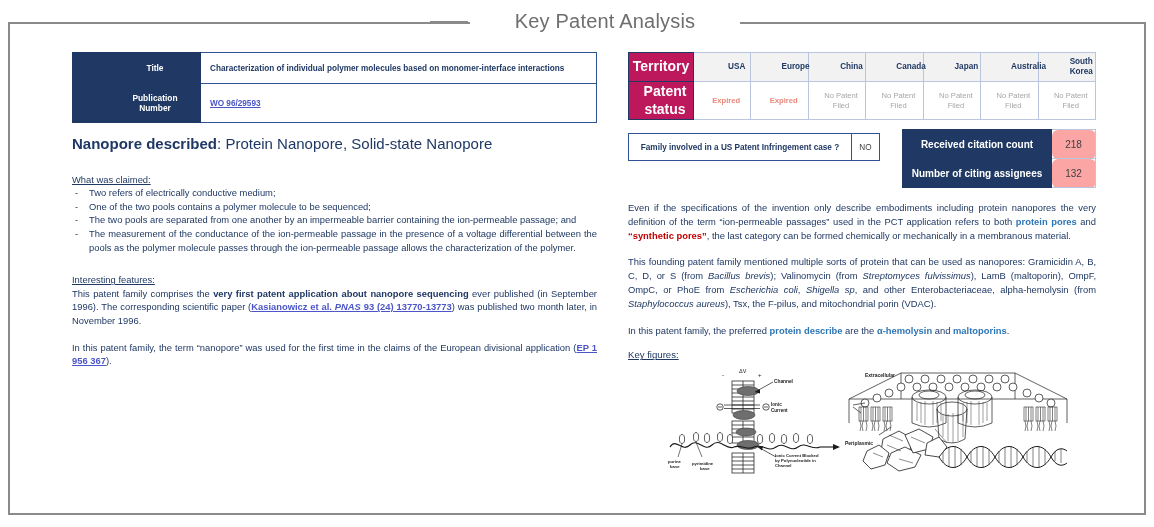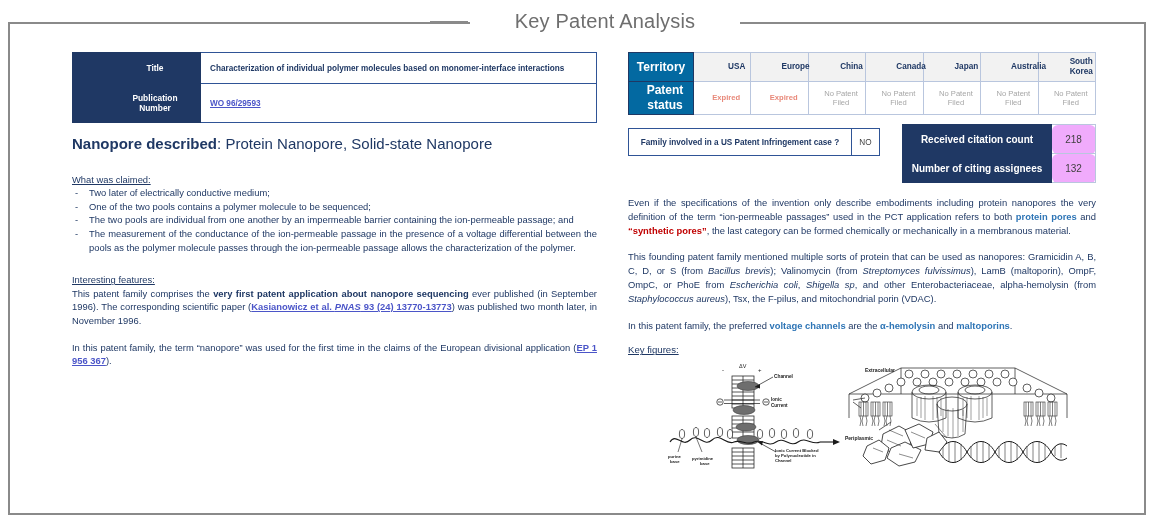--- a/index.html
+++ b/index.html
@@ -89,22 +89,22 @@
 
   
   table.terr{border-collapse:collapse;width:468px;table-layout:fixed;}
   table.terr td{
     border:1px solid #b9c6de;
     text-align:center;vertical-align:middle;
     font-size:7.6px;line-height:1.25;
     background:#ffffff;
   }
   table.terr td.rowhdr{
-    background:#0369a1;color:#ffffff;font-weight:bold;
-    border:1px solid #1F3864;width:62px;font-size:12px;
+    background:#be185d;color:#ffffff;font-weight:bold;
+    border:1px solid #1F3864;width:62px;font-size:14px;
   }
   table.terr td.colhdr{
     background:#f2f2f2;color:#1F3864;font-weight:bold;font-size:8.2px;padding-left:30px;
   }
   td.expired{color:#E8897A;font-weight:bold;font-size:8px;}
   td.nofile{color:#a6a6a6;font-size:7.6px;}
   .terr-r1 td{height:26px;}
   .terr-r2 td{height:30px;padding-left:9px;}
 
   
@@ -121,21 +121,21 @@
 
   table.cite{
     border-collapse:collapse;table-layout:fixed;width:194px;
     position:absolute;right:0;top:0;
   }
   table.cite td{border:1px solid #b9c6de;height:26px;font-size:10px;}
   table.cite td.lbl{
     background:#1F3864;color:#ffffff;font-weight:bold;text-align:center;
     width:146px;border:1px solid #1F3864;
   }
-  table.cite td.num{text-align:center;color:#404040;background:#f0abfc;border-radius:6px;}
+  table.cite td.num{text-align:center;color:#404040;background:#fca5a5;border-radius:6px;}
 
   
   .rtxt{font-size:9.4px;line-height:13.8px;color:#1F3864;margin-top:20px;}
   .rtxt p{margin:0;text-align:justify;}
   .blue{color:#2E75B6;font-weight:bold;}
   .red{color:#C00000;font-weight:bold;}
   .keyfig{margin-top:12px;text-decoration:underline;font-size:9.6px;color:#1F3864;}
 
   
   #figs{position:relative;margin-top:5px;height:112px;width:468px;}
@@ -169,23 +169,23 @@
   </tbody>
     </table>
 
   <div class="ltxt nano-line">
     <b>Nanopore described</b><span>: </span><span>Protein Nanopore, Solid-state Nanopore</span>
   </div>
 
   <div class="ltxt claims">
     <p class="uhead">What was claimed:</p>
     <ul class="dash">
-      <li>Two later of electrically conductive medium;</li>
+      <li>Two refers of electrically conductive medium;</li>
       <li>One of the two pools contains a polymer molecule to be sequenced;</li>
-      <li>The two pools are individual from one another by an impermeable barrier containing the ion-permeable passage; and</li>
+      <li>The two pools are separated from one another by an impermeable barrier containing the ion-permeable passage; and</li>
       <li>The measurement of the conductance of the ion-permeable passage in the presence of a voltage differential between the pools as the polymer molecule passes through the ion-permeable passage allows the characterization of the polymer.</li>
     </ul>
   </div>
 
   <div class="ltxt feat">
     <p class="uhead">Interesting features:</p>
     <p><span>This patent family comprises the </span><span class="b">very first patent application about nanopore sequencing</span><span> ever published (in September 1996). The corresponding scientific paper (</span><a class="link" href="#"><span>Kasianowicz et al. </span><span class="i">PNAS</span><span> 93 (24) 13770-13773</span></a><span>) was published two month later, in November 1996.</span></p>
     <p class="gapP"><span>In this patent family, the term “nanopore” was used for the first time in the claims of the European divisional application (</span><a class="link" href="#">EP 1 956 367</a><span>).</span></p>
   </div>
 </div>
@@ -238,21 +238,21 @@
       </tr>
     </tbody>
       </table>
   </div>
 
   <div class="rtxt">
     <p><span>Even if the specifications of the invention only describe embodiments including protein nanopores the very definition of the term “ion-permeable passages” used in the PCT application refers to both </span><span class="blue">protein pores</span><span> and </span><span class="red">“synthetic pores”</span><span>, the last category can be formed chemically or mechanically in a membranous material.</span></p>
 
     <p class="gapP"><span>This founding patent family mentioned multiple sorts of protein that can be used as nanopores: Gramicidin A, B, C, D, or S (from </span><span class="i">Bacillus brevis</span><span>); Valinomycin (from </span><span class="i">Streptomyces fulvissimus</span><span>), LamB (maltoporin), OmpF, OmpC, or PhoE from </span><span class="i">Escherichia coli</span><span>, </span><span class="i">Shigella sp</span><span>, and other Enterobacteriaceae, alpha-hemolysin (from </span><span class="i">Staphylococcus aureus</span><span>), Tsx, the F-pilus, and mitochondrial porin (VDAC).</span></p>
 
-    <p class="gapP"><span>In this patent family, the preferred </span><span class="blue">voltage channels</span><span> are the </span><span class="blue">α-hemolysin</span><span> and </span><span class="blue">maltoporins</span><span>.</span></p>
+    <p class="gapP"><span>In this patent family, the preferred </span><span class="blue">protein describe</span><span> are the </span><span class="blue">α-hemolysin</span><span> and </span><span class="blue">maltoporins</span><span>.</span></p>
   </div>
 
   <div class="keyfig">Key figures:</div>
 
   <div id="figs">
 
     <div class="figbox" id="fig1">
       <svg width="192" height="112" viewBox="0 0 192 112">
         <g stroke="#2b2b2b" fill="none" stroke-width="0.8">
 

